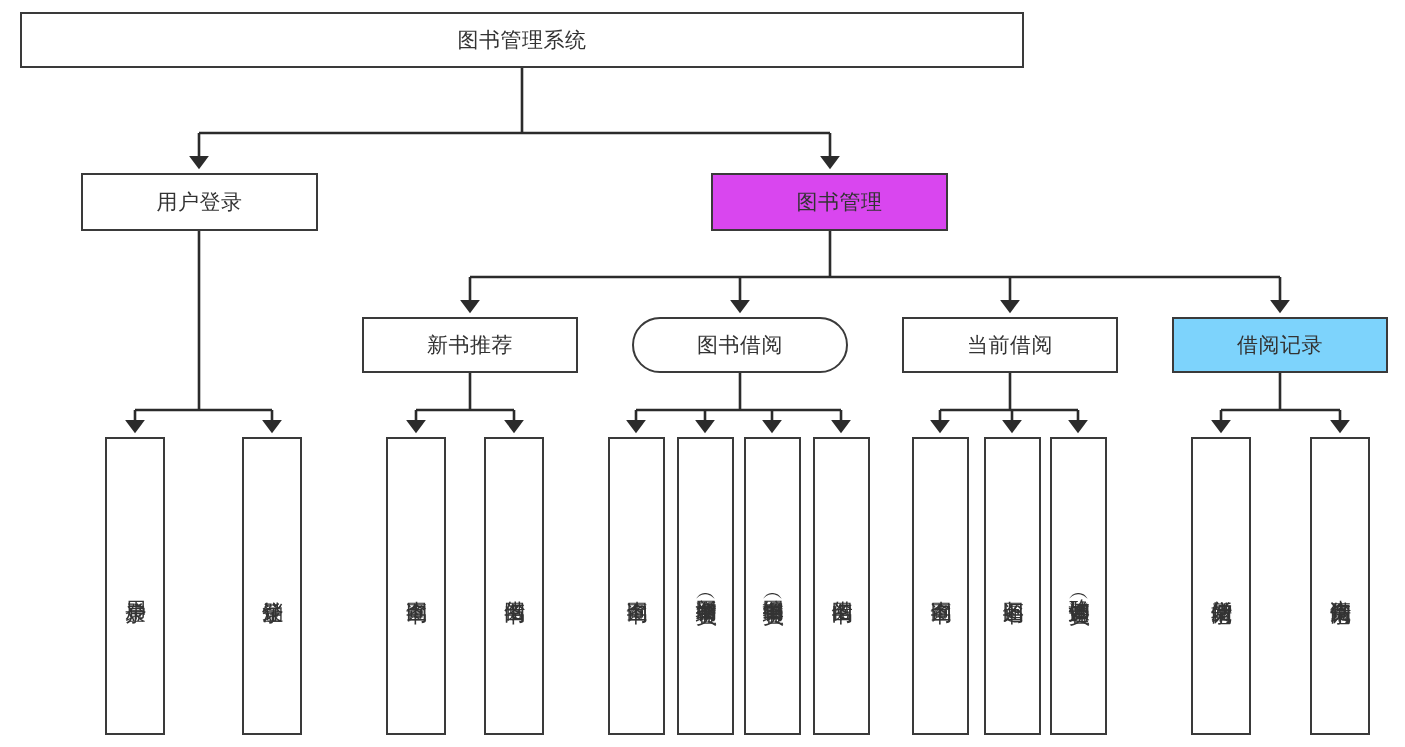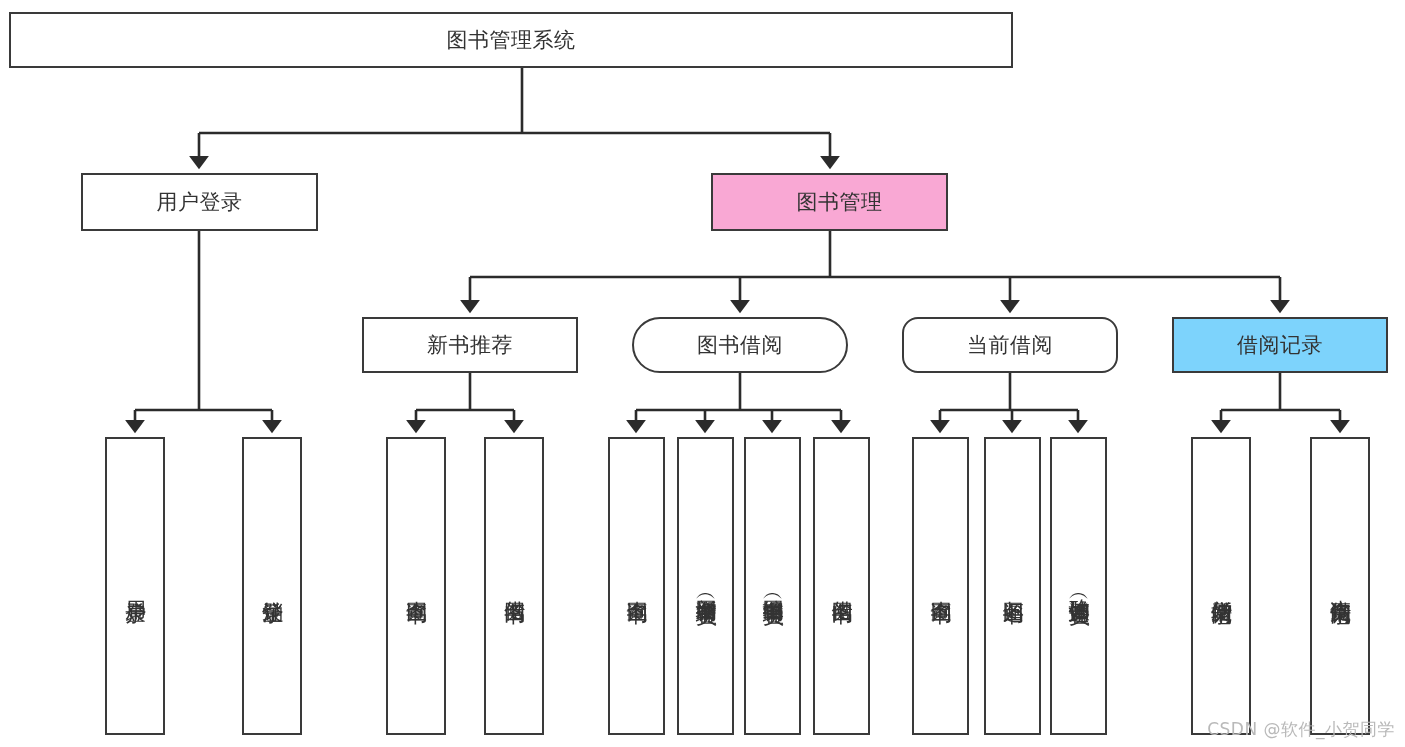--- a/index.html
+++ b/index.html
@@ -108,36 +108,36 @@
         <line x1="1012" y1="410" x2="1012" y2="428" marker-end="url(#arrowhead)"></line>
         <line x1="1078" y1="410" x2="1078" y2="428" marker-end="url(#arrowhead)"></line>
         <line x1="1280" y1="373" x2="1280" y2="410"></line>
         <line x1="1221" y1="410" x2="1340" y2="410"></line>
         <line x1="1221" y1="410" x2="1221" y2="428" marker-end="url(#arrowhead)"></line>
         <line x1="1340" y1="410" x2="1340" y2="428" marker-end="url(#arrowhead)"></line>
       </g>
   </svg>
 
   <div id="nodes-layer">
-      <div class="node" style="left: 9px; top: 12px; width: 1004px; height: 56px; border-color: rgb(58, 58, 58); background: rgb(255, 255, 255);">
+      <div class="node" style="left: 20px; top: 12px; width: 1004px; height: 56px; border-color: rgb(58, 58, 58); background: rgb(255, 255, 255);">
         <span class="label" style="color: rgb(51, 51, 51);">图书管理系统</span>
       </div>
       <div class="node" style="left: 81px; top: 173px; width: 237px; height: 58px; border-color: rgb(58, 58, 58); background: rgb(255, 255, 255);">
         <span class="label" style="color: rgb(51, 51, 51);">用户登录</span>
       </div>
-      <div class="node" style="left: 711px; top: 173px; width: 237px; height: 58px; border-color: rgb(58, 58, 58); background: #f9a8d4; padding-left: 20px;">
+      <div class="node" style="left: 711px; top: 173px; width: 237px; height: 58px; border-color: rgb(58, 58, 58); background: #d946ef; padding-left: 20px;">
         <span class="label" style="color: rgb(51, 51, 51);">图书管理</span>
       </div>
       <div class="node" style="left: 362px; top: 317px; width: 216px; height: 56px; border-color: rgb(58, 58, 58); background: rgb(255, 255, 255); text-align: right;">
         <span class="label" style="color: rgb(51, 51, 51);">新书推荐</span>
       </div>
       <div class="node" style="left: 632px; top: 317px; width: 216px; height: 56px; border-color: rgb(58, 58, 58); background: rgb(255, 255, 255); border-radius: 28px;">
         <span class="label" style="color: rgb(51, 51, 51);">图书借阅</span>
       </div>
-      <div class="node" style="left: 902px; top: 317px; width: 216px; height: 56px; border-color: rgb(58, 58, 58); background: rgb(255, 255, 255); border-radius: 16px;">
+      <div class="node" style="left: 902px; top: 317px; width: 216px; height: 56px; border-color: rgb(58, 58, 58); background: rgb(255, 255, 255);">
         <span class="label" style="color: rgb(51, 51, 51);">当前借阅</span>
       </div>
       <div class="node" style="left: 1172px; top: 317px; width: 216px; height: 56px; border-color: rgb(58, 58, 58); background: #7dd3fc;">
         <span class="label" style="color: rgb(51, 51, 51);">借阅记录</span>
       </div>
       <div class="node vertical" style="left: 105px; top: 437px; width: 60px; height: 298px; border-color: rgb(58, 58, 58); background: rgb(255, 255, 255);">
         <span class="label" style="color: rgb(51, 51, 51);">用户登录</span>
       </div>
       <div class="node vertical" style="left: 242px; top: 437px; width: 60px; height: 298px; border-color: rgb(58, 58, 58); background: rgb(255, 255, 255);">
         <span class="label" style="color: rgb(51, 51, 51);">注销登录</span>
@@ -170,14 +170,13 @@
         <span class="label" style="color: rgb(51, 51, 51);">确认归还（管理员）</span>
       </div>
       <div class="node vertical" style="left: 1191px; top: 437px; width: 60px; height: 298px; border-color: rgb(58, 58, 58); background: rgb(255, 255, 255);">
         <span class="label" style="color: rgb(51, 51, 51);">新增借阅记录</span>
       </div>
       <div class="node vertical" style="left: 1310px; top: 437px; width: 60px; height: 298px; border-color: rgb(58, 58, 58); background: rgb(255, 255, 255);">
         <span class="label" style="color: rgb(51, 51, 51);">查询借阅记录</span>
       </div>
     </div>
 
-  <div id="watermark">CSDN @软件_小贺同学</div>
 </div>
 
 </body></html>

